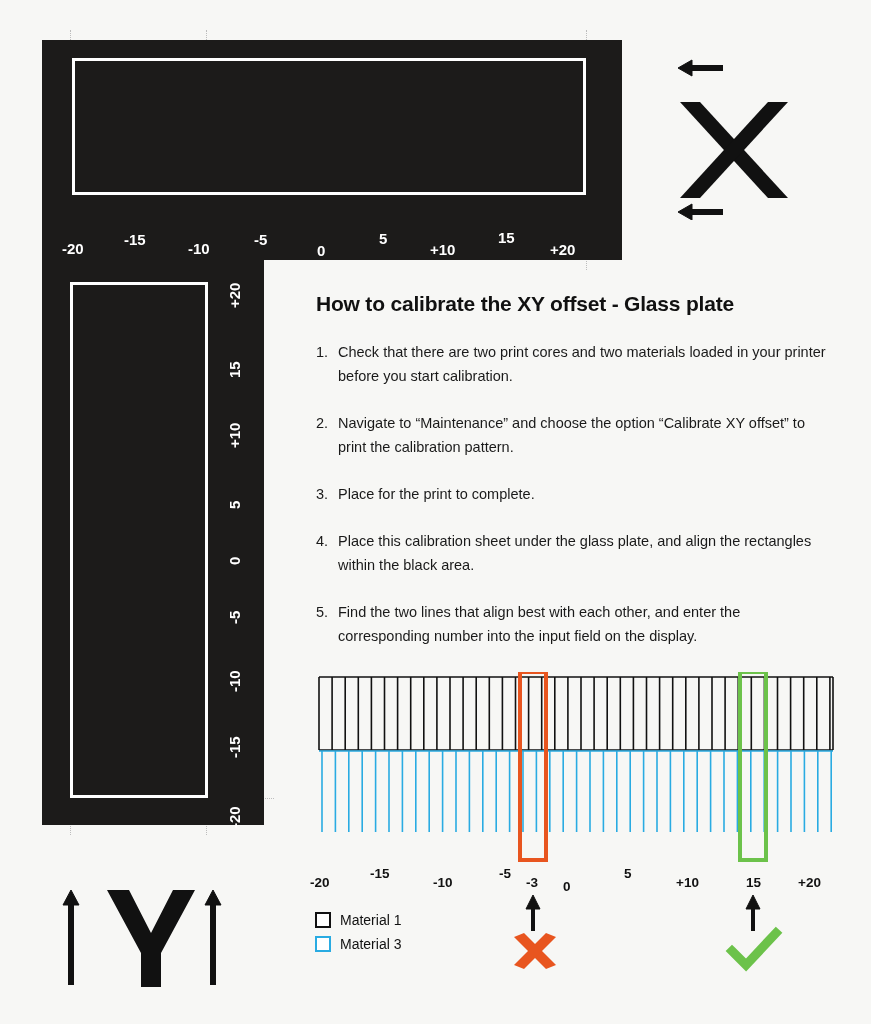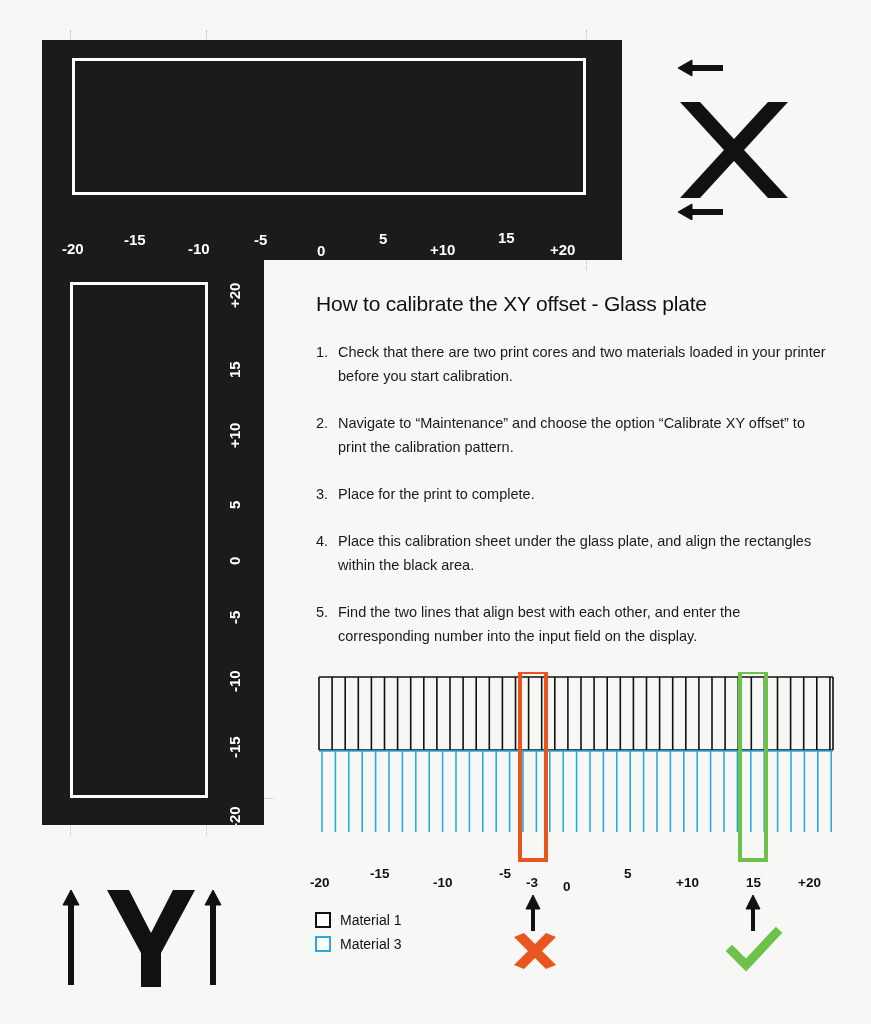--- a/index.html
+++ b/index.html
@@ -118,21 +118,21 @@
     width: 200px;
     height: 105px;
   }
 
   
   .doc-title {
     position: absolute;
     left: 316px;
     top: 292px;
     font-size: 21px;
-    font-weight: normal;
+    font-weight: bold;
     letter-spacing: -0.2px;
     color: #111;
   }
   .steps {
     position: absolute;
     left: 316px;
     top: 340px;
     width: 520px;
   }
   .step {

